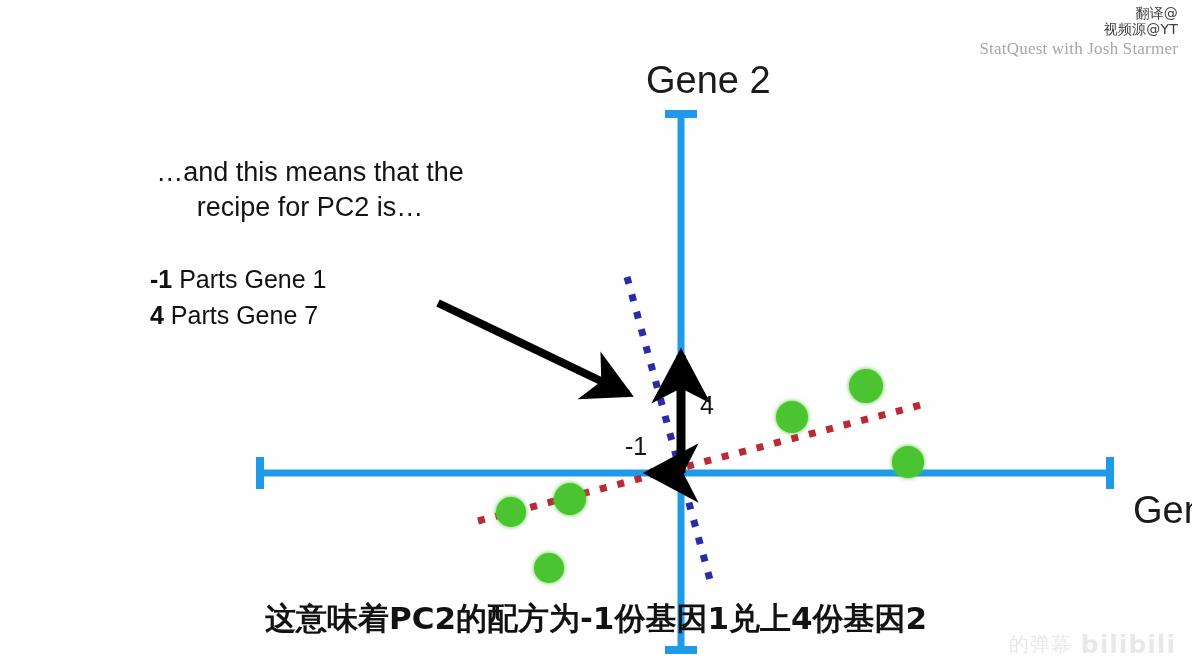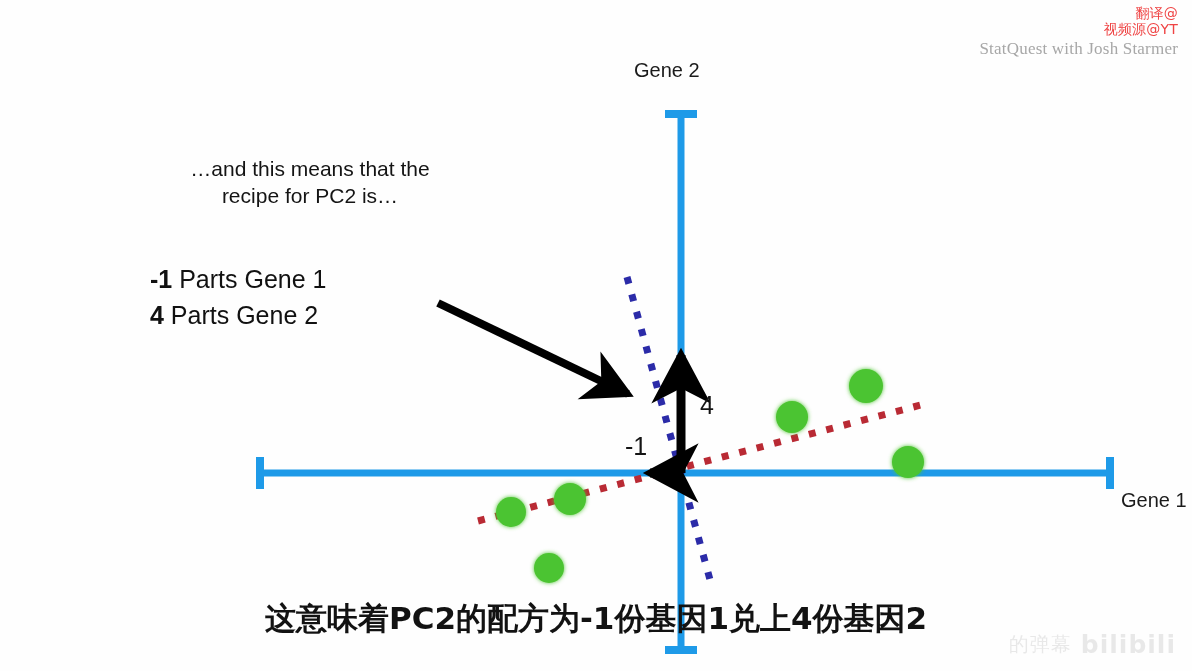--- a/index.html
+++ b/index.html
@@ -22,52 +22,53 @@
     top: 6px;
     right: 14px;
     text-align: right;
     color: #9a9a9a;
     line-height: 1.14;
     user-select: none;
   }
   .credits .cn {
     font-family: "DejaVu Sans", sans-serif;
     font-size: 15px;
-    color: #ef4444;
+    color: #404040;
     letter-spacing: 0.2px;
   }
   .credits .cn.small { font-size: 14px; }
   .credits .brand {
     font-family: "Liberation Serif", serif;
     font-size: 17px;
     color: #a7a7a7;
     margin-top: 1px;
     letter-spacing: 0.2px;
     text-align: right;
   }
 
   
   .axis-label {
     position: absolute;
     font-family: "Liberation Sans", sans-serif;
-    font-size: 20px;
+    font-size: 38px;
     color: #1b1b1b;
     white-space: nowrap;
+    margin-left: 12px;
   }
   #gene2-label { left: 634px; top: 59px; }
   #gene1-label { left: 1121px; top: 489px; }
 
   
   .narration {
     position: absolute;
     left: 120px;
     top: 155px;
     width: 380px;
     text-align: center;
-    font-size: 21px;
+    font-size: 27px;
     line-height: 1.30;
     color: #141414;
     white-space: pre-line;
   }
 
   
   .recipe {
     position: absolute;
     left: 150px;
     top: 262px;
@@ -197,21 +198,21 @@
   <div class="axis-label" id="gene1-label">Gene 1</div>
 
   <div class="narration">…and this means that the
 recipe for PC2 is…</div>
 
   <div class="recipe">
     <div>
       <span class="num">-1</span><span> Parts Gene 1</span>
     </div>
     <div>
-      <span class="num">4</span><span> Parts Gene 2</span>
+      <span class="num">4</span><span> Parts Gene 7</span>
     </div>
   </div>
 
   <div class="vec-label" id="label-4">4</div>
   <div class="vec-label" id="label-m1">-1</div>
 
   <div class="subtitle">这意味着PC2的配方为-1份基因1兑上4份基因2</div>
 
   <div class="watermark">
     <span class="wm-text">的弹幕</span>

